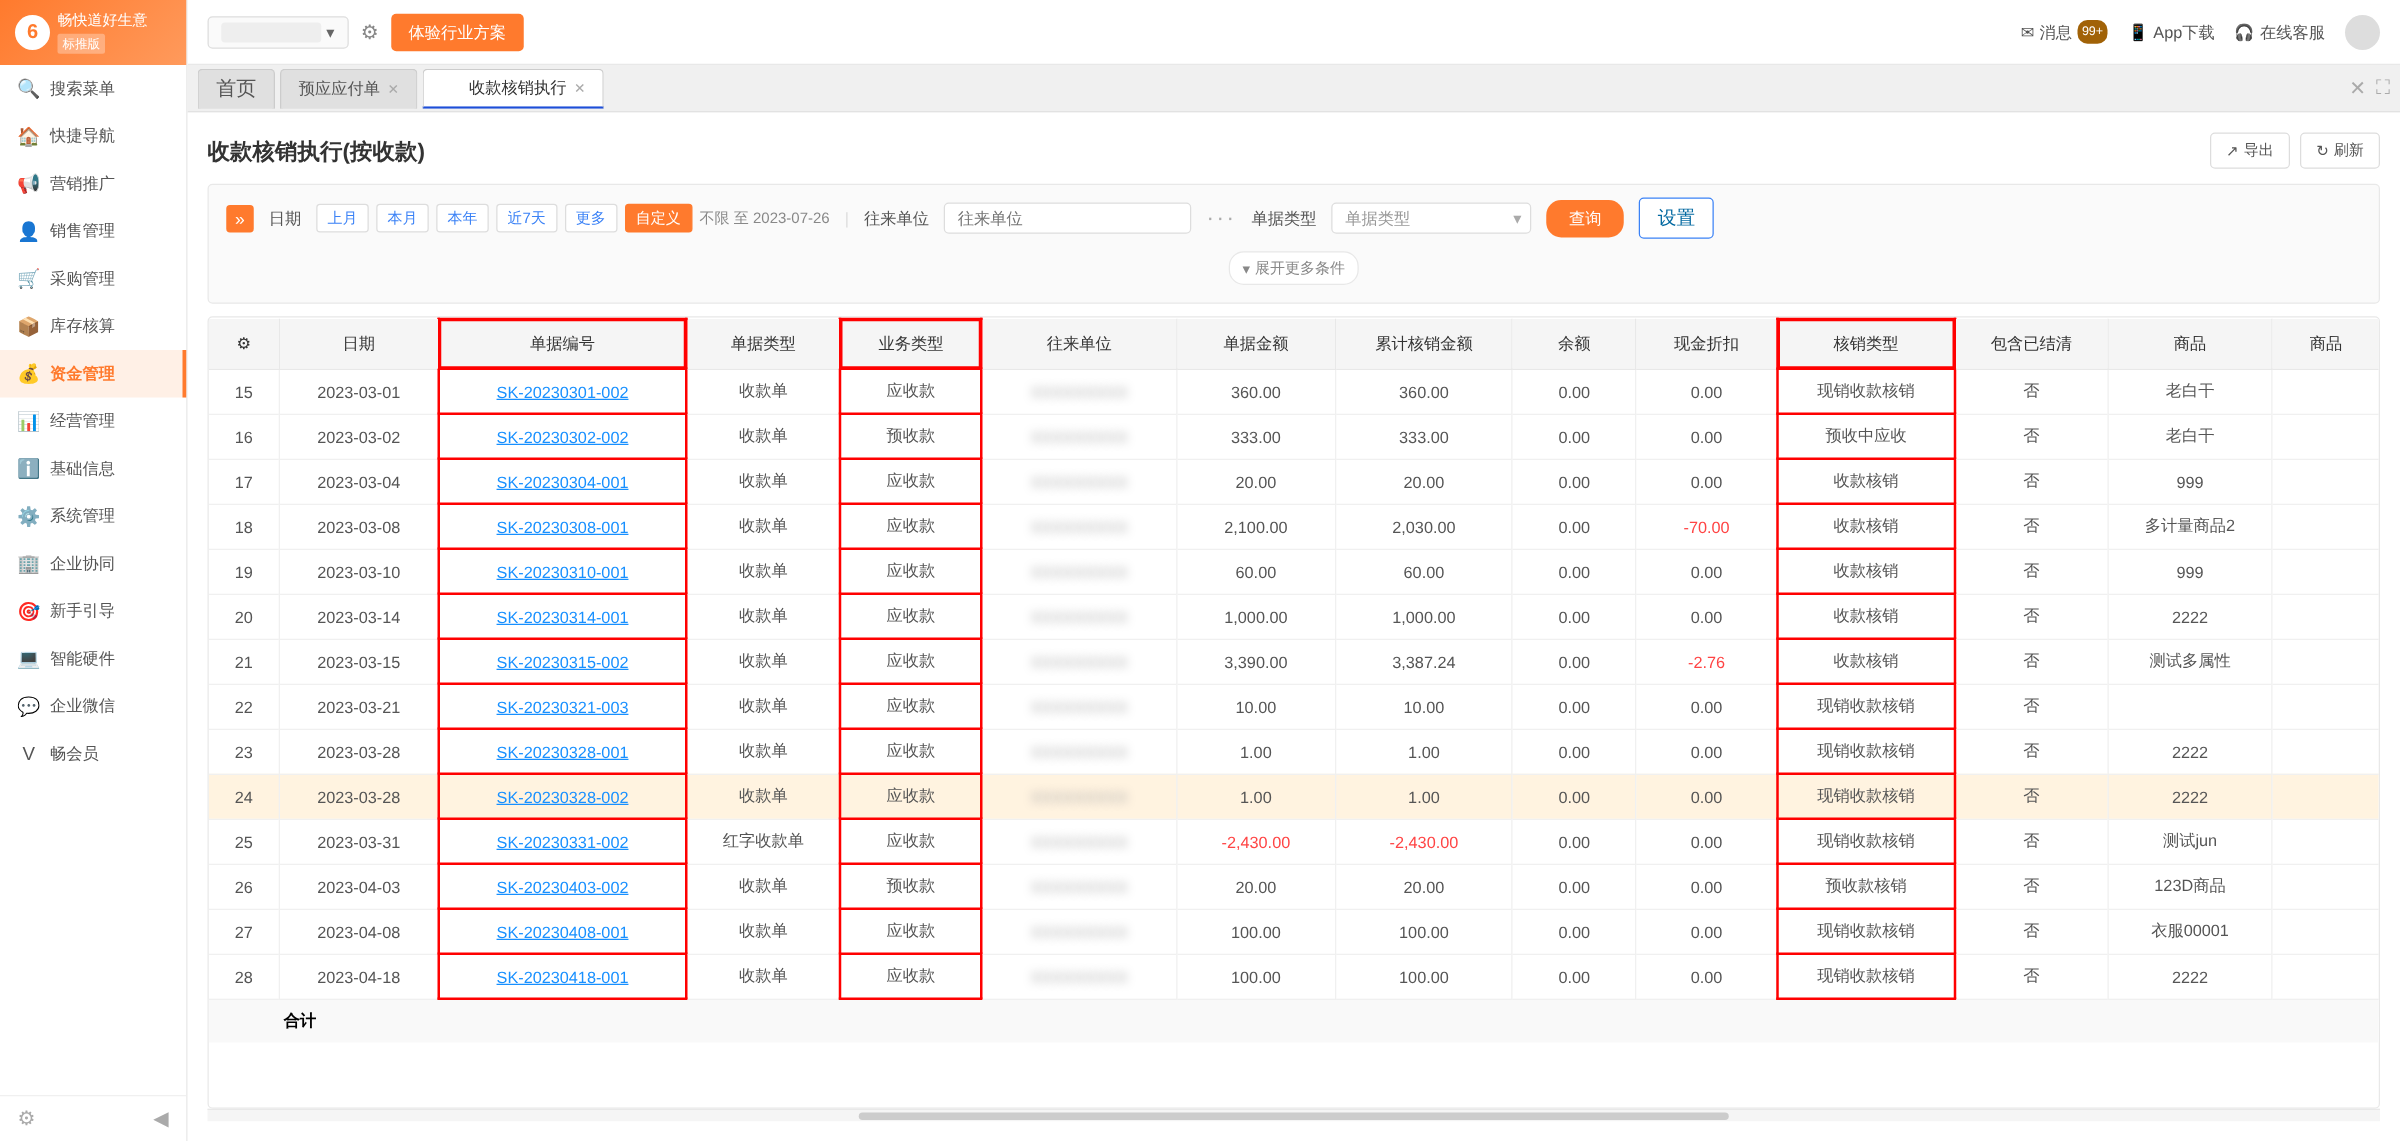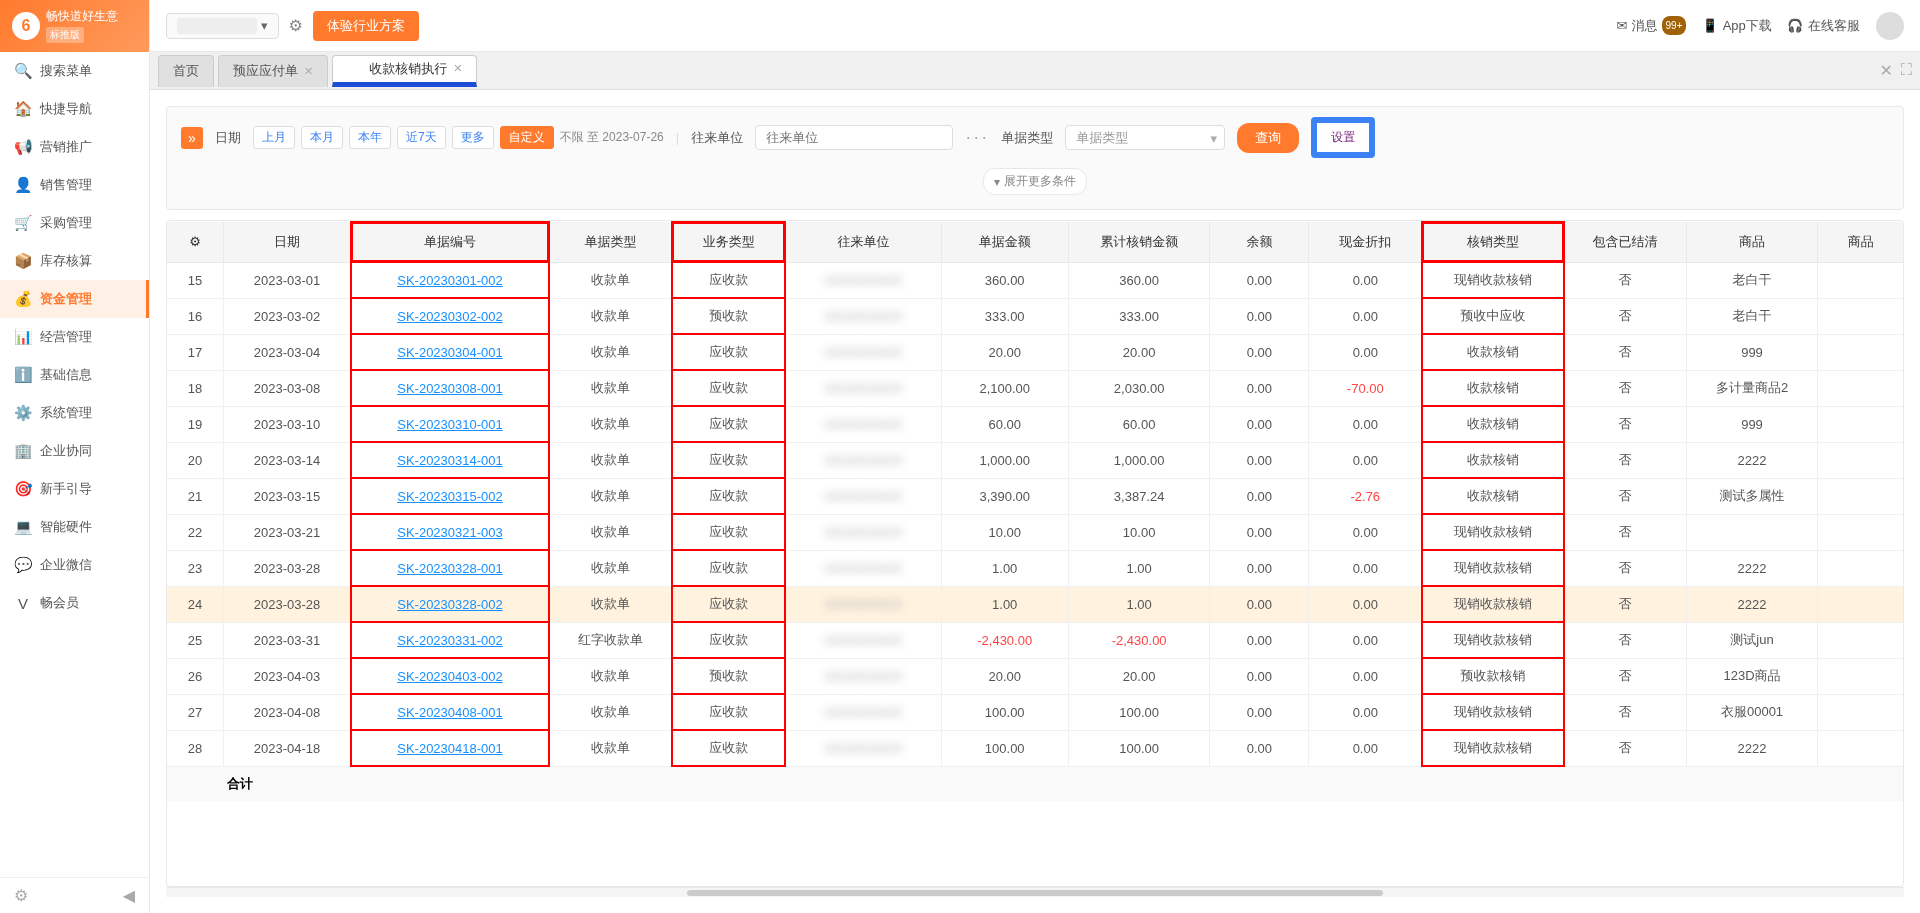--- a/index.html
+++ b/index.html
@@ -156,29 +156,29 @@
       background: #e0e0e0;
       border: 1px solid #ccc;
       border-bottom: none;
       border-radius: 4px 4px 0 0;
       margin-right: 4px;
       height: 32px;
     }
     .tab.active {
       background: white;
       color: #333;
-      border-bottom: 5px solid #1d4ed8;
+      border-bottom: 2px solid #1d4ed8;
       z-index: 1;
       padding-left: 36px;
     }
     .tab-close { font-size: 11px; color: #aaa; cursor: pointer; }
     .tab-home {
       padding: 6px 14px;
       color: #555;
-      font-size: 13px;
+      font-size: 16px;
       cursor: pointer;
     }
     .tabbar-right {
       margin-left: auto;
       display: flex;
       gap: 8px;
       color: #aaa;
       font-size: 16px;
     }
     .tabbar-right span { cursor: pointer; }
@@ -307,26 +307,26 @@
       background: #ff7a2d;
       color: white;
       border: none;
       padding: 6px 18px;
       border-radius: 12px;
       cursor: pointer;
       font-size: 13px;
     }
     .btn-settings {
       background: white;
-      color: #701a75;
-      border: 6px solid #3b82f6;
+      color: #0369a1;
+      border: 1px solid #3b82f6;
       padding: 6px 14px;
       border-radius: 4px;
       cursor: pointer;
-      font-size: 12px;
+      font-size: 15px;
     }
     .expand-btn {
       display: flex;
       align-items: center;
       gap: 4px;
       color: #888;
       font-size: 12px;
       cursor: pointer;
       padding: 4px 10px;
       border: 1px solid #e8e8e8;
@@ -548,20 +548,33 @@
       <span class="tab-close">✕</span>
     </div>
     <div class="tabbar-right">
       <span>✕</span>
       <span>⛶</span>
     </div>
   </div>
 
   <div class="content">
 
+    <div class="page-title">
+      <span>收款核销执行(按收款)</span>
+      <div class="page-title-actions">
+        <button class="btn-outline">
+          <span>↗</span>
+          <span>导出</span>
+        </button>
+        <button class="btn-outline">
+          <span>↻</span>
+          <span>刷新</span>
+        </button>
+      </div>
+    </div>
 
     <div class="filter-bar">
       <div class="filter-row">
         <button class="filter-toggle">»</button>
         <span class="filter-label">日期</span>
         <div class="filter-date-group">
           <button class="filter-date-btn">上月</button>
           <button class="filter-date-btn">本月</button>
           <button class="filter-date-btn">本年</button>
           <button class="filter-date-btn">近7天</button>

